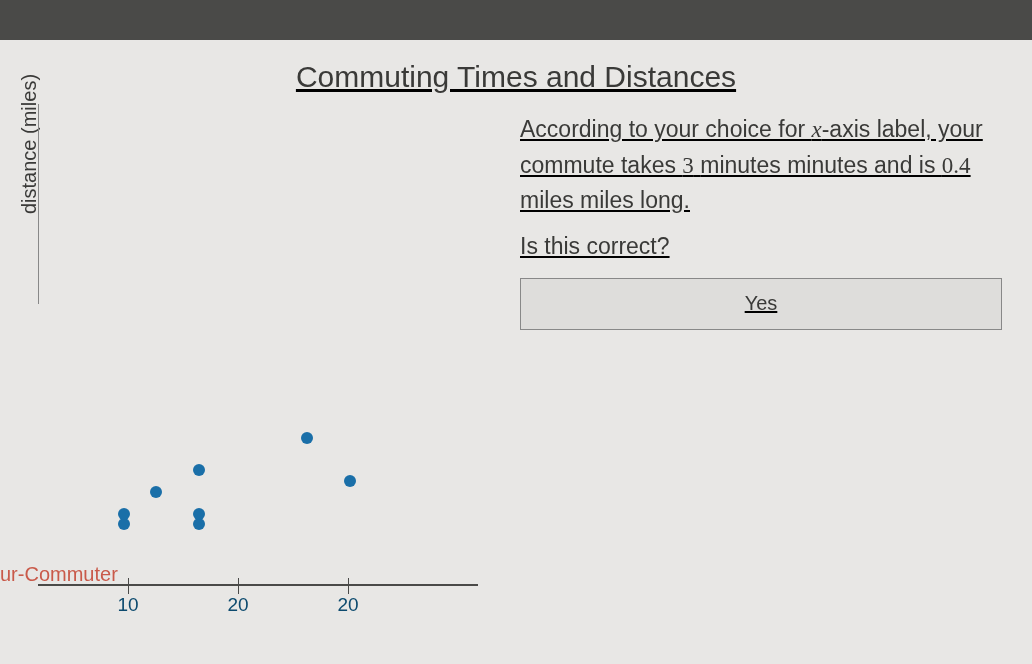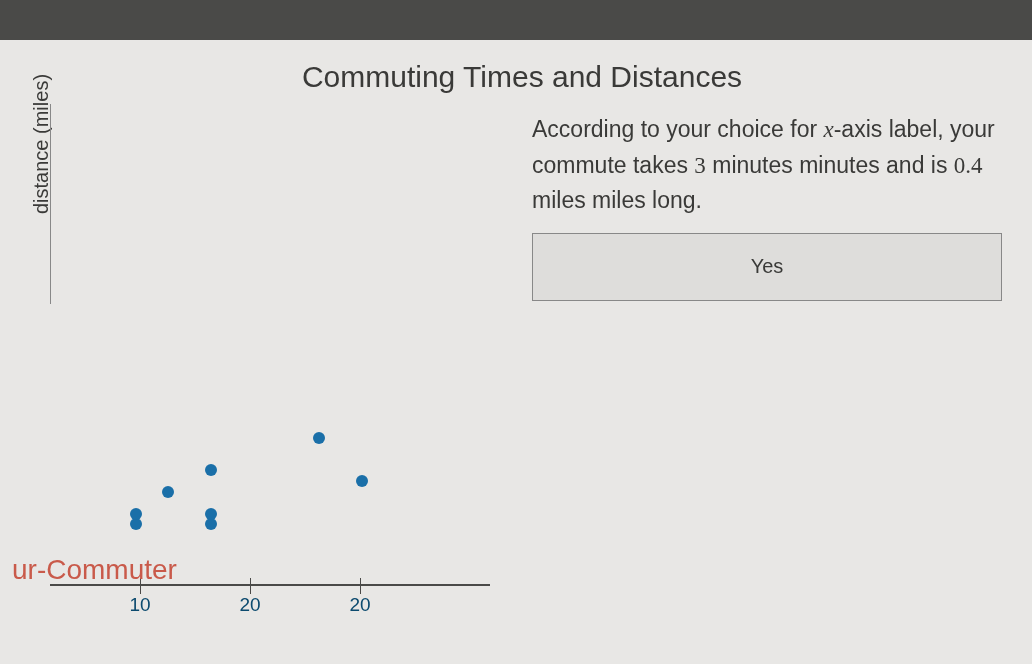--- a/index.html
+++ b/index.html
@@ -15,21 +15,22 @@
       overflow: hidden;
       position: relative;
     }
     .header {
       height: 40px;
       background: #4a4a48;
       width: 100%;
     }
     .content {
       position: relative;
-      padding: 20px 0 0 12px;
+      padding: 20px 0 0 0;
+      text-decoration: underline;
     }
     .title {
       text-align: center;
       font-size: 30px;
       color: #3a3a38;
       font-weight: 400;
       margin-bottom: 10px;
       width: 100%;
     }
     .main {
@@ -101,21 +102,21 @@
       position: absolute;
       bottom: 30px;
       left: 290px;
       font-size: 20px;
       color: #3a3a38;
     }
     .red-label {
       position: absolute;
       left: 0;
       bottom: 28px;
-      font-size: 28px;
+      font-size: 20px;
       color: #c95a4a;
       font-weight: 500;
     }
     .point {
       position: absolute;
       width: 12px;
       height: 12px;
       border-radius: 50%;
       background: #1a6fa8;
       transform: translate(-50%, -50%);
@@ -142,21 +143,21 @@
       font-size: 23px;
       color: #3a3a38;
       margin-bottom: 18px;
     }
     .btn-row {
       display: flex;
       gap: 16px;
     }
     .btn {
       flex: 1;
-      height: 68px;
+      height: 52px;
       border: 1px solid #888;
       background: #dedddb;
       font-size: 20px;
       color: #3a3a38;
       cursor: pointer;
       display: flex;
       align-items: center;
       justify-content: center;
       font-family: inherit;
     }
@@ -195,18 +196,19 @@
       <div class="x-tick-label x-lab-20">20</div>
       <div class="x-tick-label x-lab-30">20</div>
 
       <div class="red-label">ur-Commuter</div>
     </div>
 
     <div class="question">
       <p class="prompt-text">
         <span>According to your choice for </span><span class="mathvar">x</span><span>-axis label, your commute takes </span><span class="mathnum">3</span><span> </span><span>minutes minutes and is </span><span class="mathnum">0.4</span><span> miles miles long.</span>
       </p>
+      <p class="subprompt">Is this correct?</p>
       <div class="btn-row">
         <button class="btn">Yes</button>
       </div>
     </div>
   </div>
 </div>
 
 </body></html>

